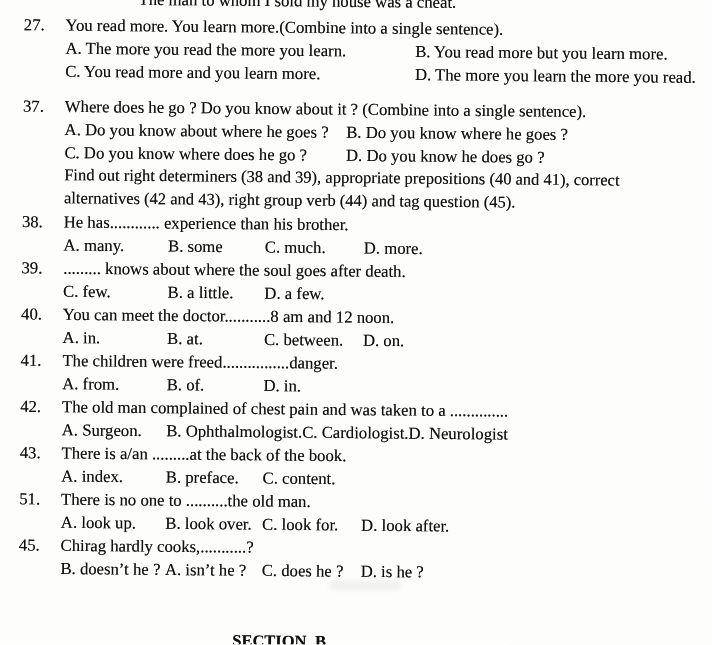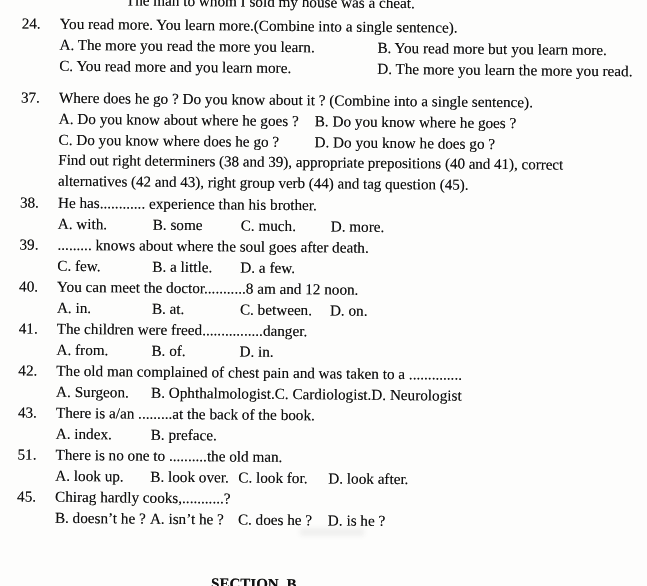--- a/index.html
+++ b/index.html
@@ -51,21 +51,21 @@
 </style>
 </head>
 <body>
 
 <div class="page">
   <div class="content">
 
     <div class="partial-top">The man to whom I sold my house was a cheat.</div>
 
     <div class="q q36">
-      <div class="qnum">24.</div>
+      <div class="qnum">27.</div>
       <div class="qbody">
         <div class="line">You read more. You learn more.(Combine into a single sentence).</div>
         <div class="opts2">
           <span>A. The more you read the more you learn.</span>
           <span>B. You read more but you learn more.</span>
           <span>C. You read more and you learn more.</span>
           <span>D. The more you learn the more you read.</span>
         </div>
       </div>
     </div>
@@ -83,21 +83,21 @@
         <div class="instr">Find out right determiners (38 and 39), appropriate prepositions (40 and 41), correct</div>
         <div class="instr">alternatives (42 and 43), right group verb (44) and tag question (45).</div>
       </div>
     </div>
 
     <div class="q">
       <div class="qnum">38.</div>
       <div class="qbody">
         <div class="line">He has............ experience than his brother.</div>
         <div class="opts4">
-          <span>A. with.</span>
+          <span>A. many.</span>
           <span>B. some</span>
           <span>C. much.</span>
           <span>D. more.</span>
         </div>
       </div>
     </div>
 
     <div class="q">
       <div class="qnum">39.</div>
       <div class="qbody">
@@ -148,20 +148,21 @@
       </div>
     </div>
 
     <div class="q">
       <div class="qnum">43.</div>
       <div class="qbody">
         <div class="line">There is a/an .........at the back of the book.</div>
         <div class="opts4">
           <span>A. index.</span>
           <span>B. preface.</span>
+          <span>C. content.</span>
         </div>
       </div>
     </div>
 
     <div class="q">
       <div class="qnum">51.</div>
       <div class="qbody">
         <div class="line">There is no one to ..........the old man.</div>
         <div class="opts4">
           <span>A. look up.</span>

